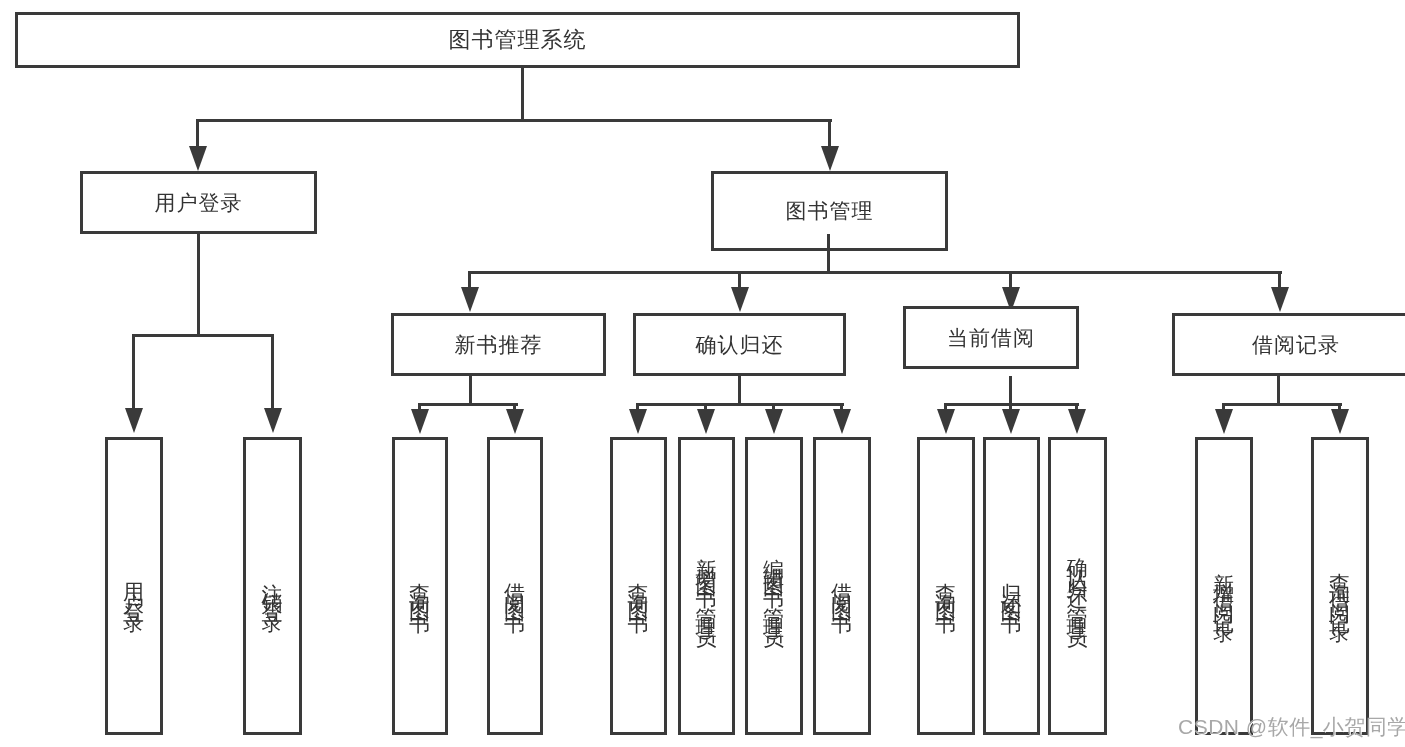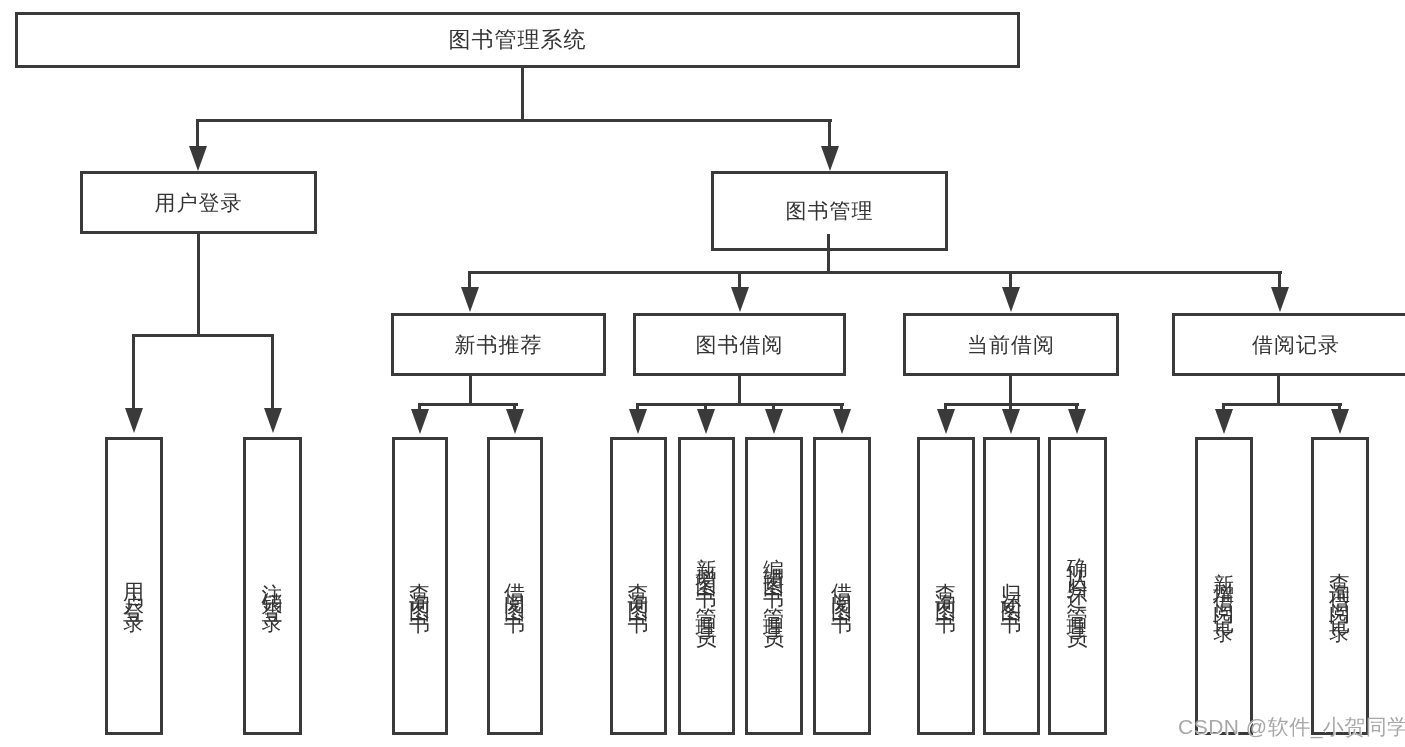--- a/index.html
+++ b/index.html
@@ -90,22 +90,22 @@
   <div class="vline" style="left:468px;top:273px;width:3px;height:16px;"></div>
   <div class="arrow" style="left:461px;top:287px;"></div>
   <div class="vline" style="left:738px;top:273px;width:3px;height:16px;"></div>
   <div class="arrow" style="left:731px;top:287px;"></div>
   <div class="vline" style="left:1009px;top:273px;width:3px;height:16px;"></div>
   <div class="arrow" style="left:1002px;top:287px;"></div>
   <div class="vline" style="left:1278px;top:273px;width:3px;height:16px;"></div>
   <div class="arrow" style="left:1271px;top:287px;"></div>
 
   <div class="box" style="left:363px;top:313px;width:215px;height:63px;margin-left:28px;">新书推荐</div>
-  <div class="box" style="left:633px;top:313px;width:213px;height:63px;">图书借阅</div>
-  <div class="box" style="left:903px;top:313px;width:216px;height:63px;">当前借阅</div>
+  <div class="box" style="left:633px;top:313px;width:213px;height:63px;">确认归还</div>
+  <div class="box" style="left:903px;top:306px;width:176px;height:63px;">当前借阅</div>
   <div class="box" style="left:1172px;top:313px;width:248px;height:63px;">借阅记录</div>
 
   <div class="vline" style="left:469px;top:376px;width:3px;height:29px;"></div>
   <div class="hline" style="left:418px;top:403px;width:100px;height:3px;"></div>
   <div class="vline" style="left:418px;top:405px;width:3px;height:8px;"></div>
   <div class="arrow" style="left:411px;top:409px;"></div>
   <div class="vline" style="left:513px;top:405px;width:3px;height:8px;"></div>
   <div class="arrow" style="left:506px;top:409px;"></div>
 
   <div class="vline" style="left:738px;top:376px;width:3px;height:29px;"></div>

